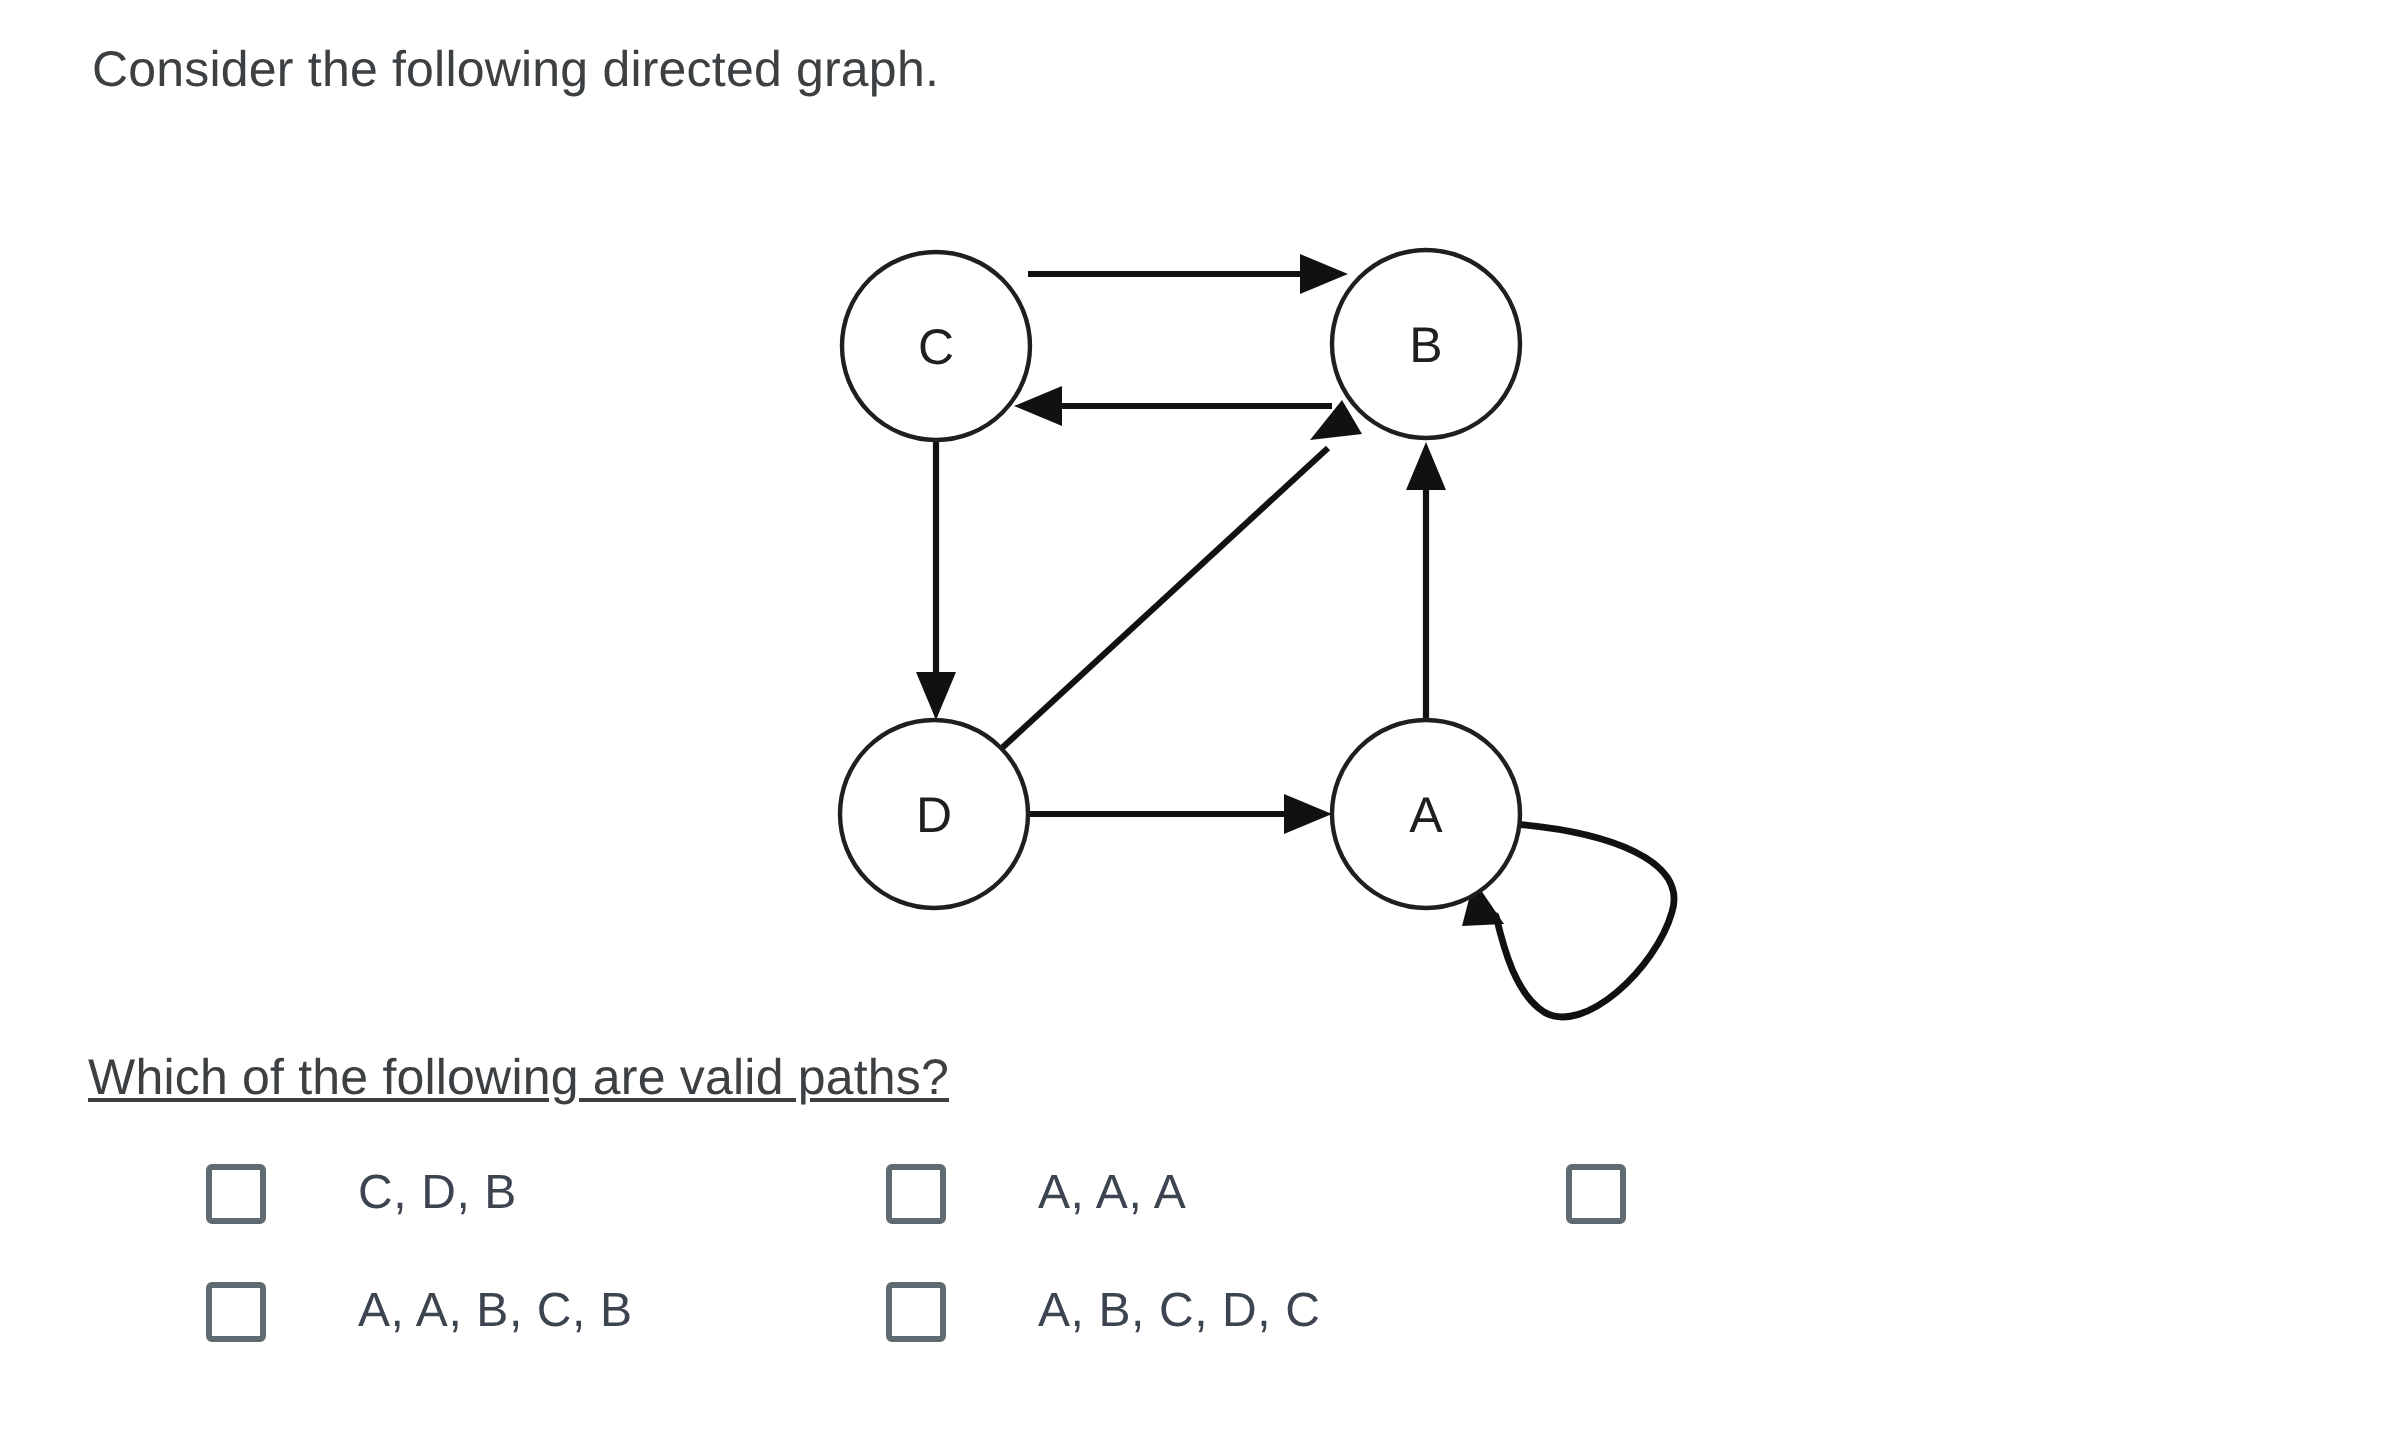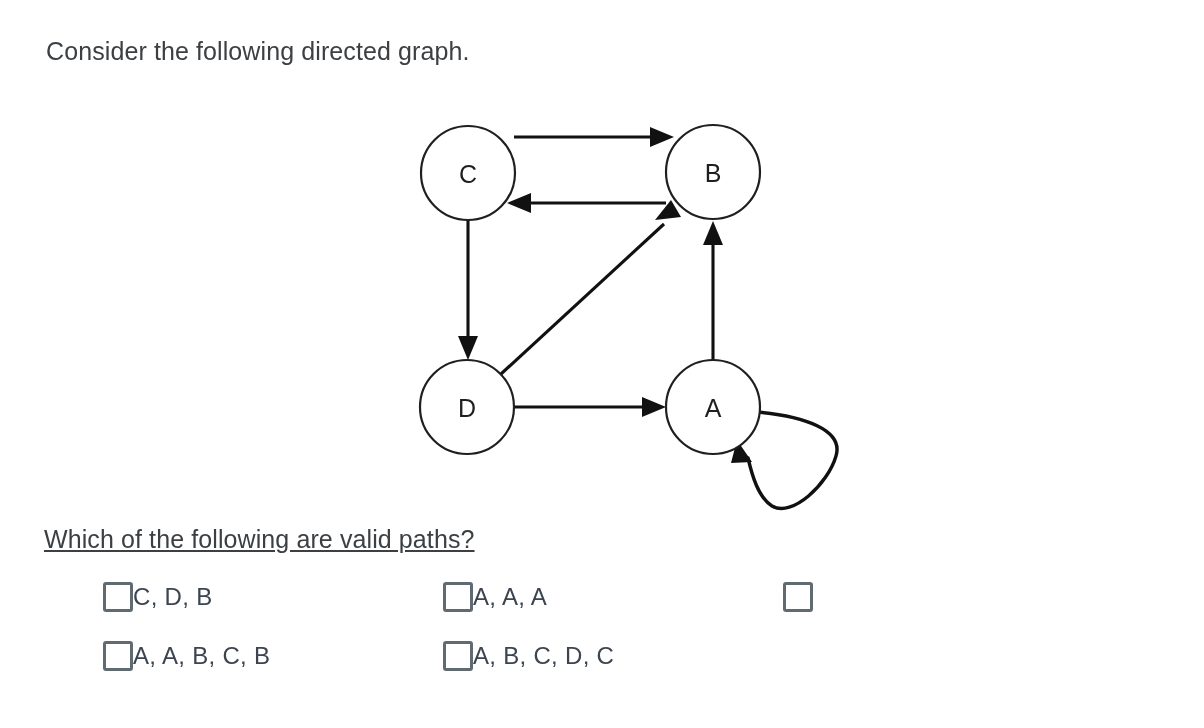--- a/index.html
+++ b/index.html
@@ -20,21 +20,20 @@
   
   .prompt {
     position: absolute;
     left: 46px;
     top: 20px;
     font-size: 25px;
     line-height: 1.25;
     color: #3c4043;
     letter-spacing: .1px;
     white-space: nowrap;
-    margin-top: 16px;
   }
   .question {
     position: absolute;
     left: 44px;
     top: 524px;
     font-size: 25px;
     line-height: 1.25;
     color: #3c4043;
     letter-spacing: .1px;
     white-space: nowrap;
@@ -83,20 +82,21 @@
     top: 578px;
     width: 1020px;
     display: grid;
     grid-template-columns: 340px 340px 340px;
     grid-auto-rows: 59px;
     align-items: start;
   }
   .option {
     display: flex;
     align-items: center;
+    gap: 46px;
     height: 38px;
     cursor: pointer;
   }
   .checkbox {
     flex: 0 0 auto;
     width: 24px;
     height: 24px;
     border: 3px solid #5f6b70;
     border-radius: 3px;
     background: #ffffff;

